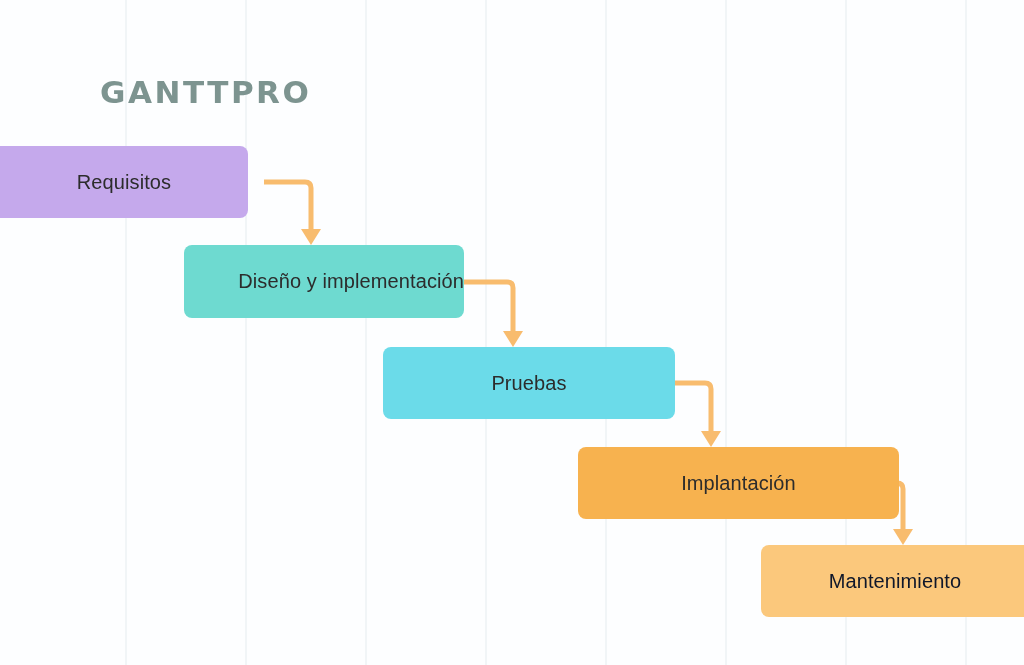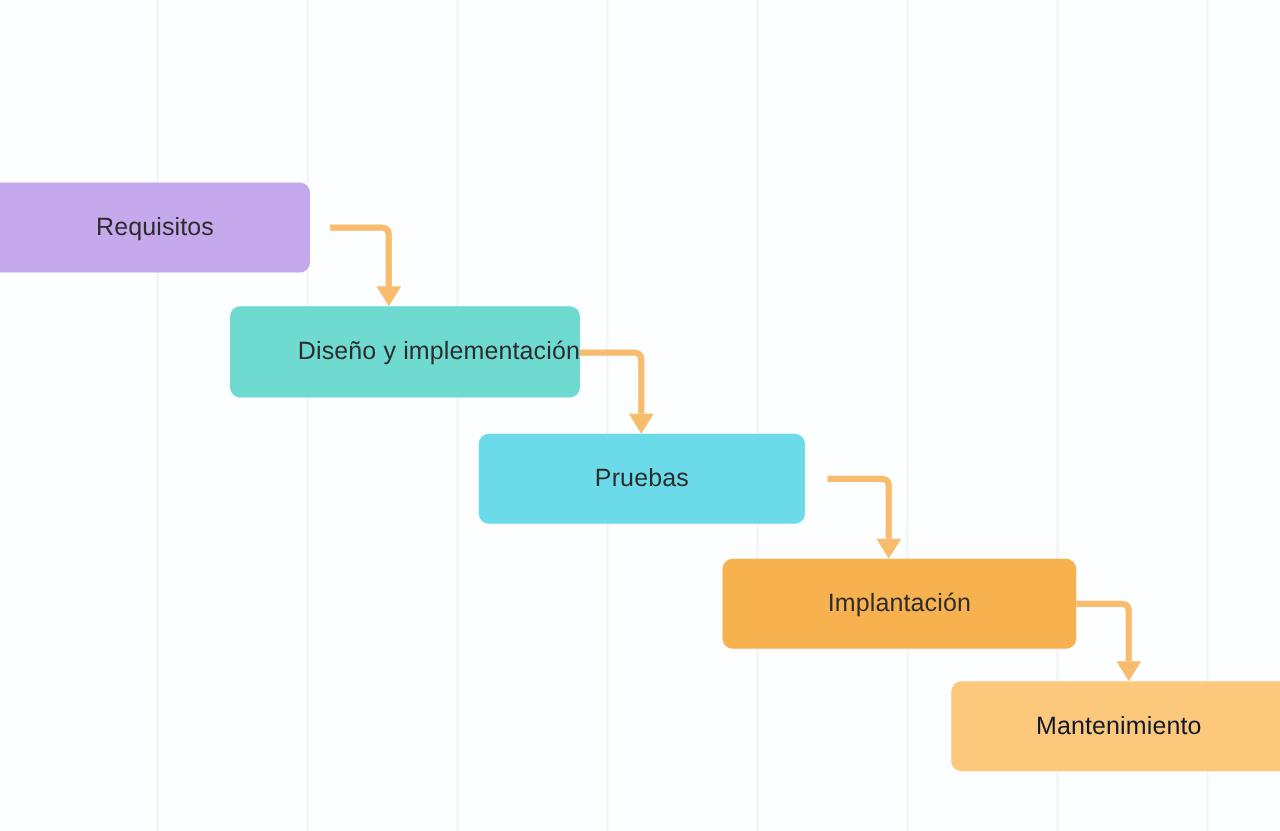--- a/index.html
+++ b/index.html
@@ -101,20 +101,21 @@
       <div class="gridline" style="left: 125px; background: rgb(238, 243, 246); height: 665px;"></div>
       <div class="gridline" style="left: 245px; background: rgb(238, 243, 246); height: 665px;"></div>
       <div class="gridline" style="left: 365px; background: rgb(238, 243, 246); height: 665px;"></div>
       <div class="gridline" style="left: 485px; background: rgb(238, 243, 246); height: 665px;"></div>
       <div class="gridline" style="left: 605px; background: rgb(238, 243, 246); height: 665px;"></div>
       <div class="gridline" style="left: 725px; background: rgb(238, 243, 246); height: 665px;"></div>
       <div class="gridline" style="left: 845px; background: rgb(238, 243, 246); height: 665px;"></div>
       <div class="gridline" style="left: 965px; background: rgb(238, 243, 246); height: 665px;"></div>
     </div>
 
+  <div id="logo">GANTTPRO</div>
 
   <div id="connectors">
       <div class="connector" style="left: 250px; top: 168px; width: 75px; height: 91px;">
         <svg width="75" height="91" viewBox="0 0 75 91">
           <path d="M 14 14 H 55 Q 61 14 61 20 V 61" fill="none" stroke="#f8bc6e" stroke-width="5" stroke-linecap="butt"></path>
           <polygon points="51,61 71,61 61,77" fill="#f8bc6e"></polygon>
         </svg>
       </div>
       <div class="connector" style="left: 450px; top: 268px; width: 77px; height: 93px;">
         <svg width="77" height="93" viewBox="0 0 77 93">
@@ -136,24 +137,24 @@
       </div>
     </div>
 
   <div id="bars">
       <div class="bar clip-left" style="left: 0px; top: 146px; width: 248px; height: 72px; background: rgb(197, 169, 236);">
         <span class="bar-label" style="color: rgb(44, 44, 44);">Requisitos</span>
       </div>
       <div class="bar" style="left: 184px; top: 245px; width: 280px; height: 73px; background: rgb(110, 218, 208); justify-content: flex-end;">
         <span class="bar-label" style="color: rgb(44, 44, 44);">Diseño y implementación</span>
       </div>
-      <div class="bar" style="left: 383px; top: 347px; width: 261px; height: 72px; background: rgb(107, 219, 233);">
+      <div class="bar" style="left: 383px; top: 347px; width: 292px; height: 72px; background: rgb(107, 219, 233);">
         <span class="bar-label" style="color: rgb(44, 44, 44);">Pruebas</span>
       </div>
-      <div class="bar" style="left: 578px; top: 447px; width: 283px; height: 72px; background: rgb(247, 178, 79);">
+      <div class="bar" style="left: 578px; top: 447px; width: 321px; height: 72px; background: rgb(247, 178, 79);">
         <span class="bar-label" style="color: rgb(44, 44, 44);">Implantación</span>
       </div>
       <div class="bar clip-right" style="left: 761px; top: 545px; width: 268px; height: 72px; background: rgb(251, 200, 124);">
         <span class="bar-label" style="color: #0f172a;">Mantenimiento</span>
       </div>
     </div>
 
 </div>
 
 </body></html>

